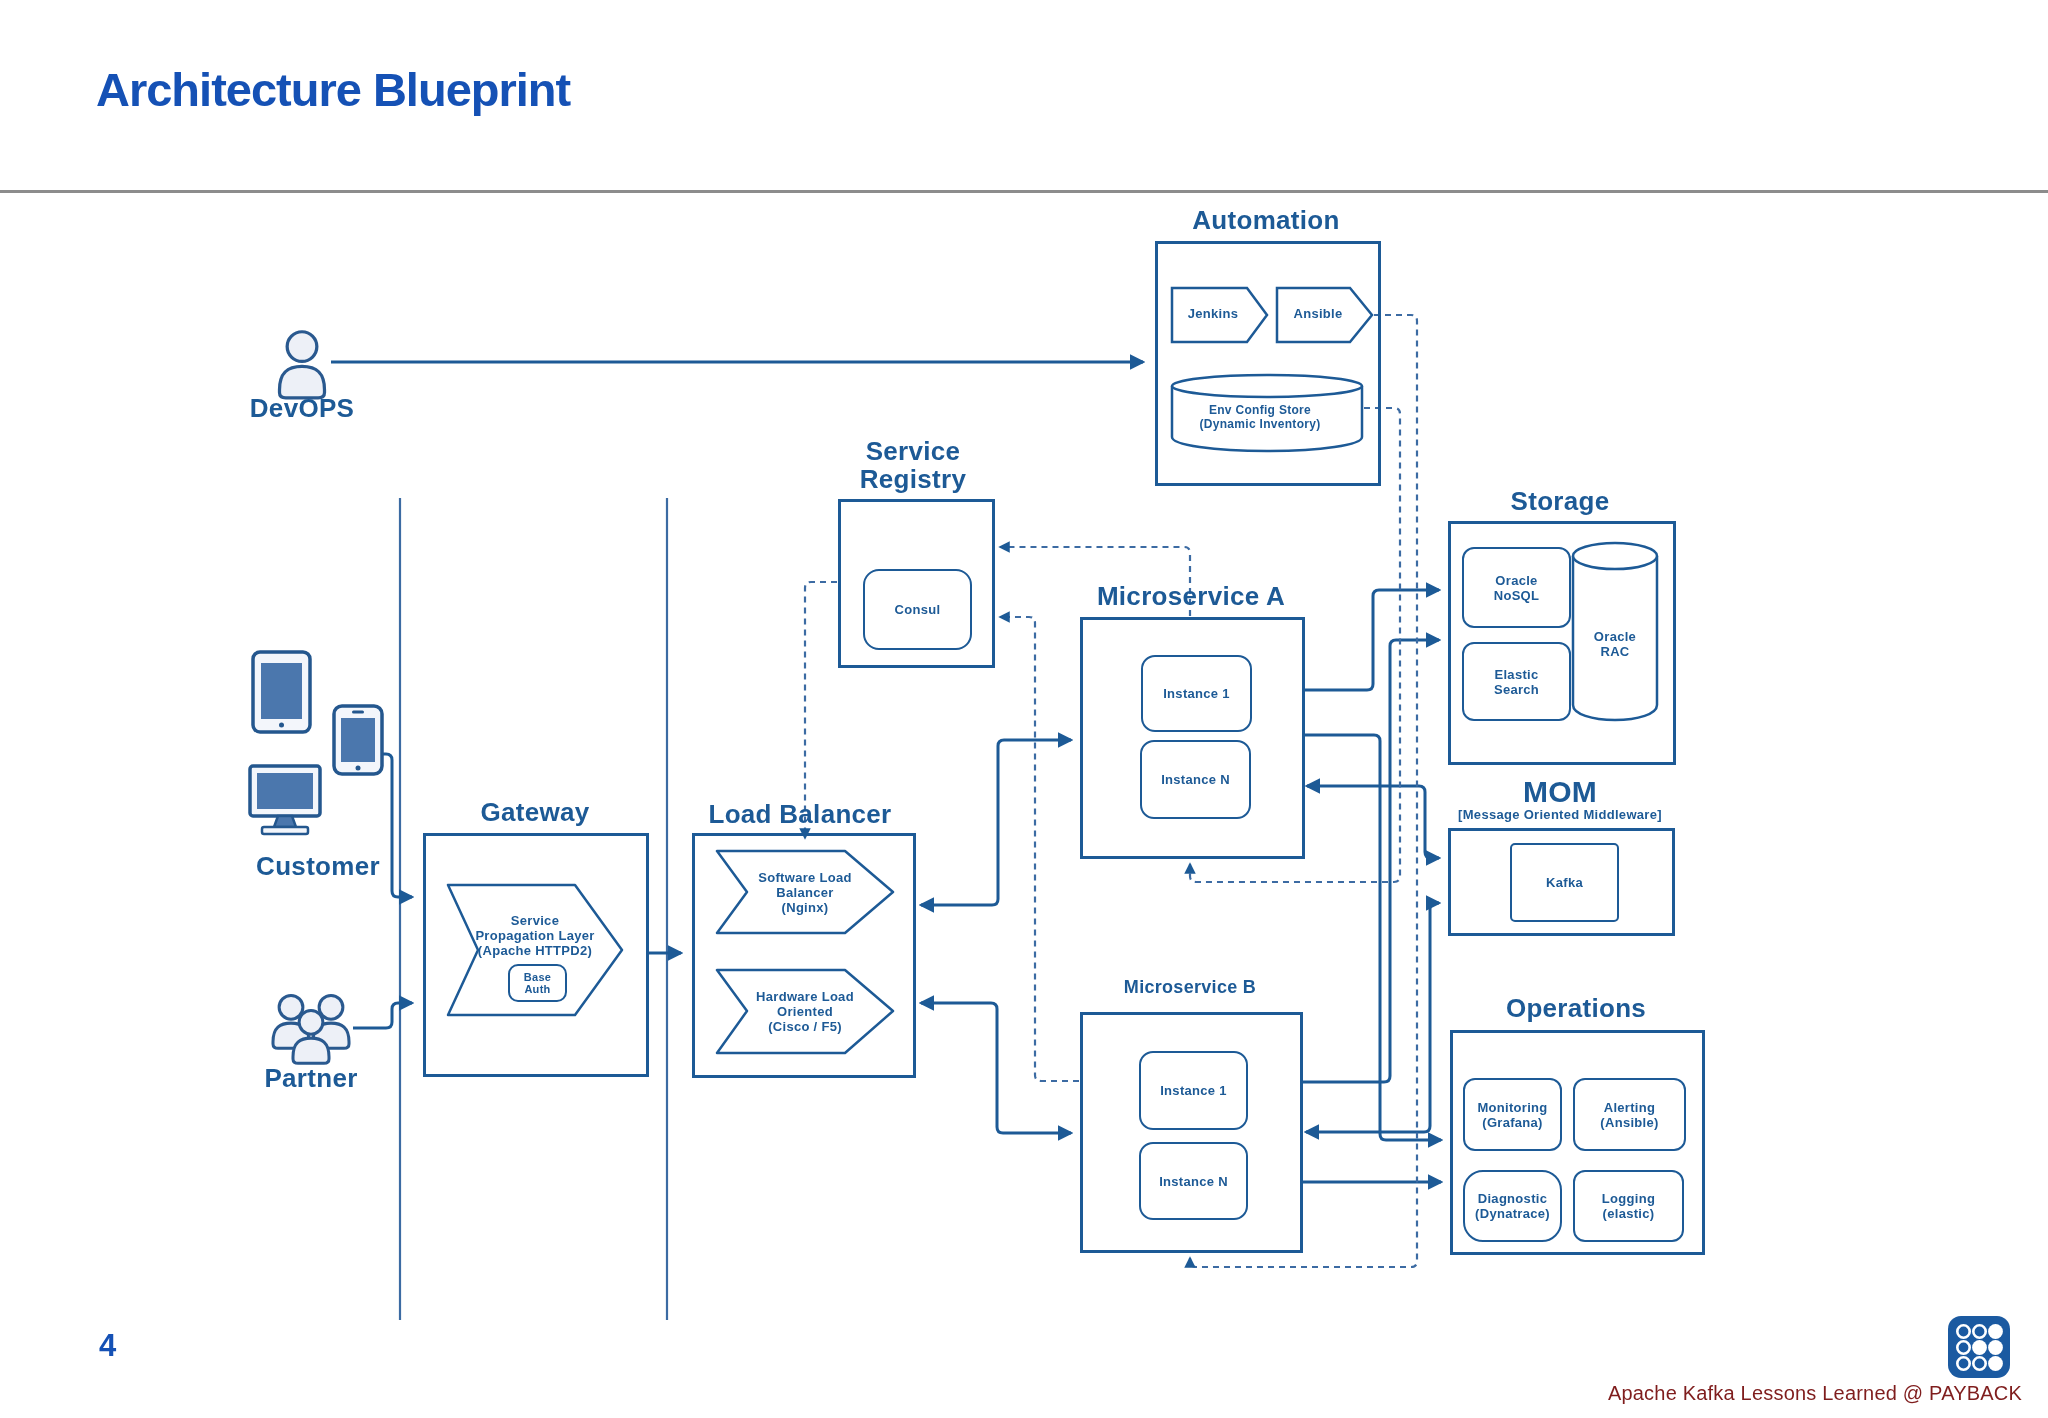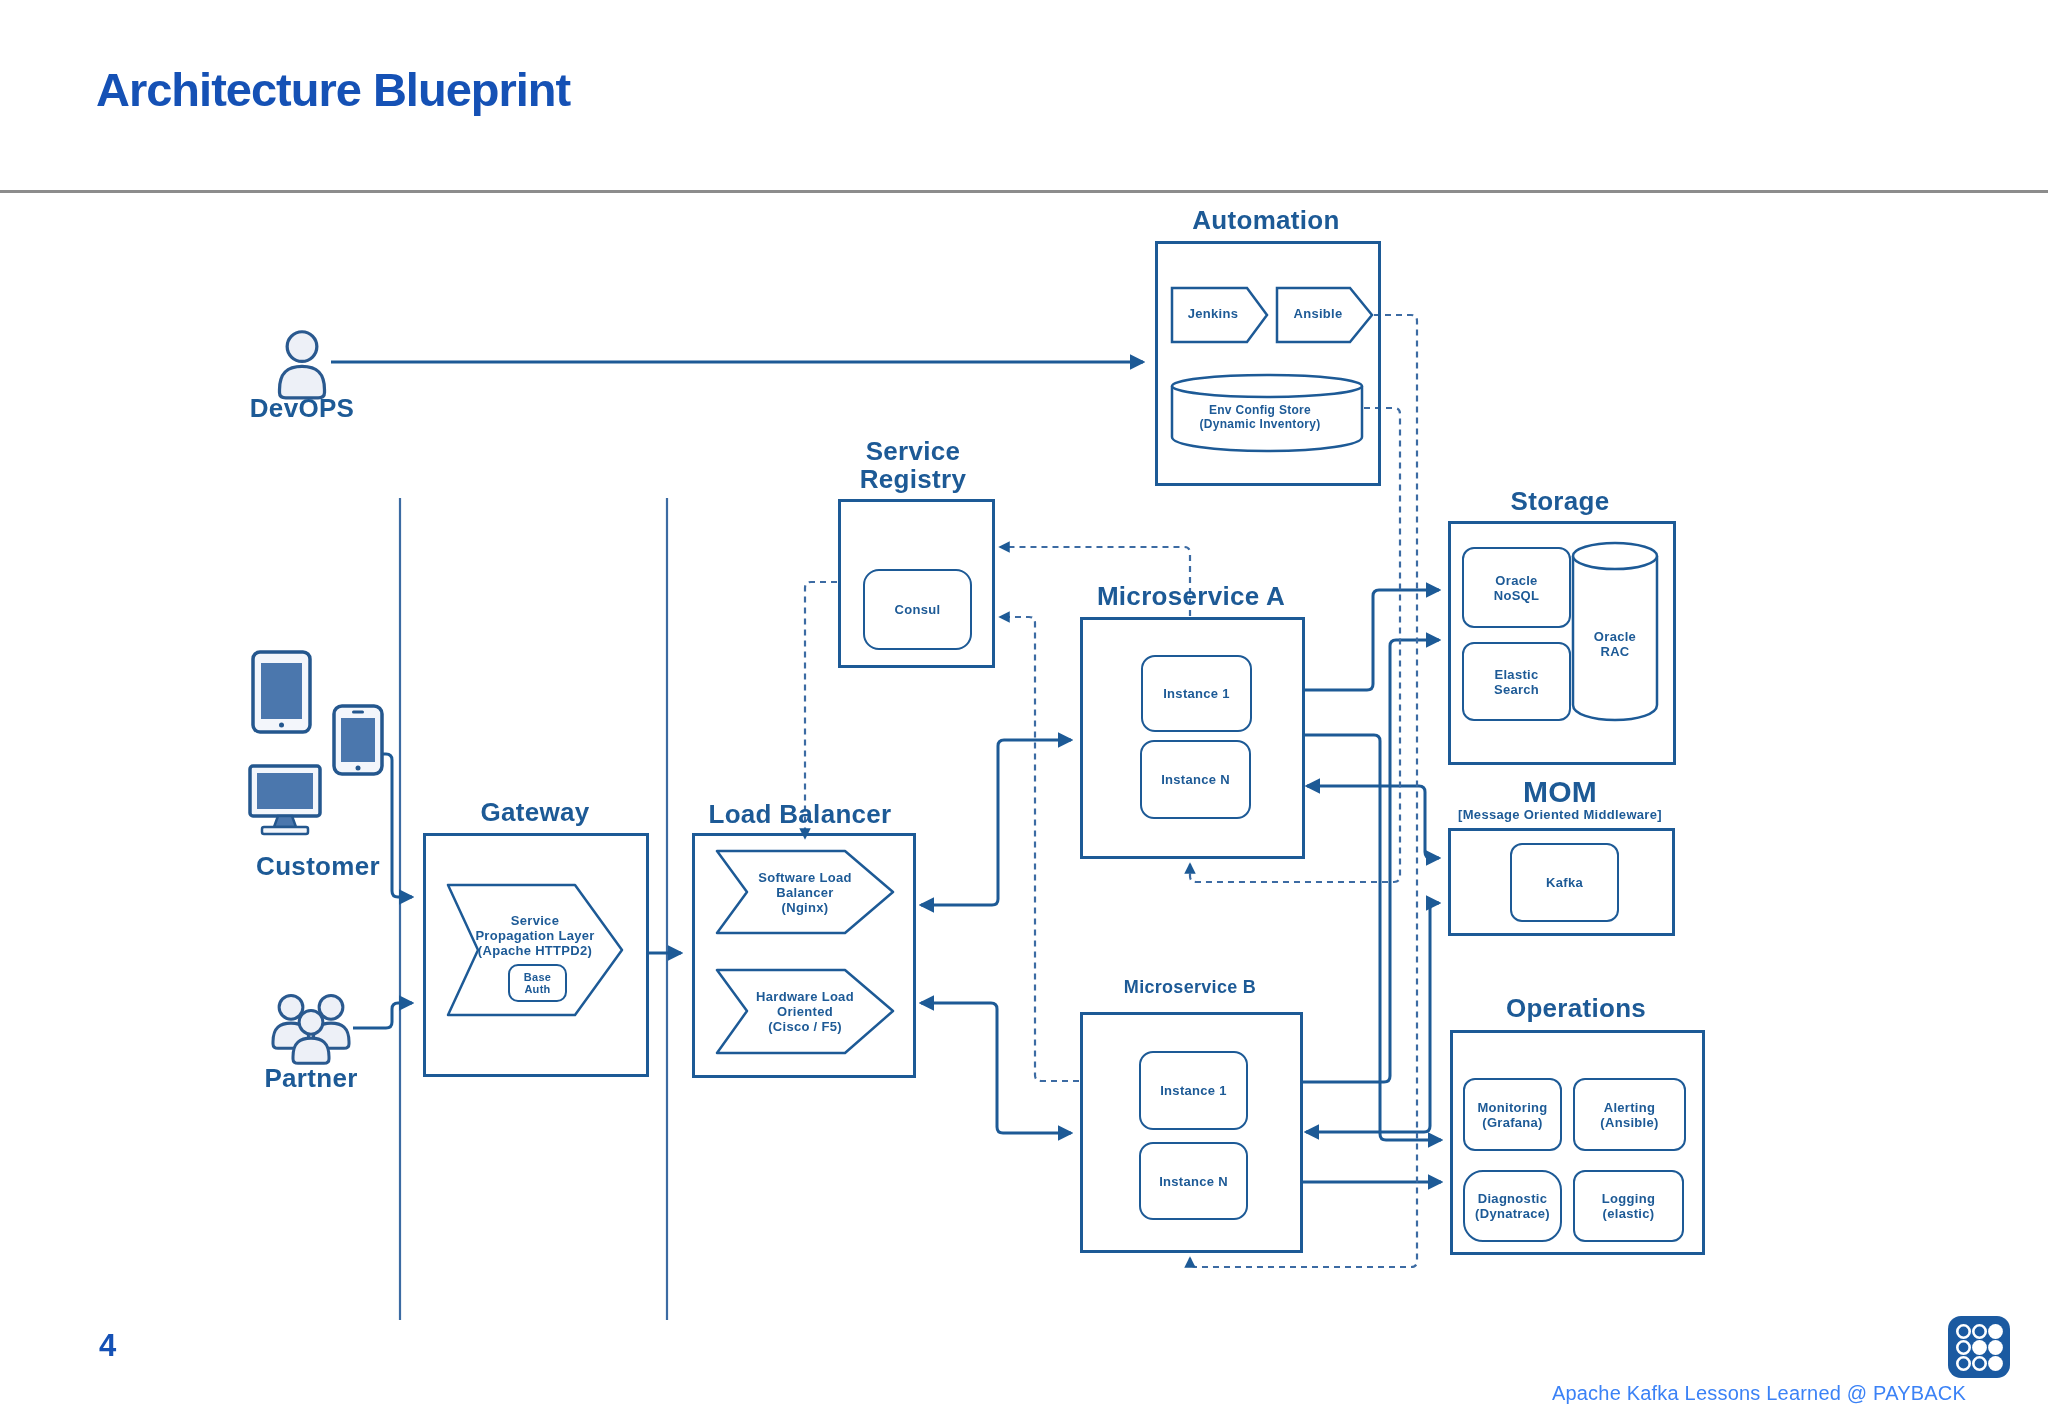--- a/index.html
+++ b/index.html
@@ -9,22 +9,22 @@
        white-space:pre-line;line-height:1.15;letter-spacing:.3px;}
   .box{position:absolute;border:3px solid #1d5a96;background:transparent;}
   .node{position:absolute;border:2.5px solid #1d5a96;border-radius:14px;display:flex;
         align-items:center;justify-content:center;color:#1d5a96;font-weight:700;
         font-size:13px;line-height:15px;text-align:center;white-space:pre-line;
         letter-spacing:.3px;background:transparent;}
   #slide-title{position:absolute;left:96px;top:62px;font-size:47px;font-weight:700;
         color:#1551b5;letter-spacing:-1px;white-space:nowrap;}
   #top-rule{position:absolute;left:0;top:190px;width:2048px;height:3px;background:#8c8c8c;}
   #page-number{position:absolute;left:99px;top:1328px;font-size:31px;font-weight:700;color:#1551b5;}
-  #footer-text{position:absolute;left:1536px;top:1382px;width:430px;font-size:20px;
-        color:#3b82f6;text-align:right;letter-spacing:.2px;}
+  #footer-text{position:absolute;left:1592px;top:1382px;width:430px;font-size:20px;
+        color:#7f1d1d;text-align:right;letter-spacing:.2px;}
   svg{position:absolute;left:0;top:0;}
 </style>
 </head>
 <body>
 
 <div id="page">
 
   <div id="slide-title">Architecture Blueprint</div>
   <div id="top-rule"></div>
 
@@ -161,21 +161,21 @@
   <div class="node" style="left:1462px;top:547px;width:105px;height:77px;border-radius:12px;">Oracle
 NoSQL</div>
   <div class="node" style="left:1462px;top:642px;width:105px;height:75px;border-radius:12px;">Elastic
 Search</div>
   <div class="lbl" style="left:1573px;top:629px;width:84px;font-size:13px;line-height:15px;">Oracle
 RAC</div>
 
   <div class="lbl" style="left:1460px;top:775px;width:200px;font-size:30px;">MOM</div>
   <div class="lbl" style="left:1448px;top:808px;width:224px;font-size:13px;">[Message Oriented Middleware]</div>
   <div class="box" style="left:1448px;top:828px;width:221px;height:102px;"></div>
-  <div class="node" style="left:1510px;top:843px;width:105px;height:75px;border-radius:12px;">Kafka</div>
+  <div class="node" style="left:1510px;top:843px;width:105px;height:75px;border-radius:5px;">Kafka</div>
 
   <div class="lbl" style="left:1476px;top:994px;width:200px;font-size:26px;">Operations</div>
   <div class="box" style="left:1450px;top:1030px;width:249px;height:219px;"></div>
   <div class="node" style="left:1463px;top:1078px;width:95px;height:69px;border-radius:12px;">Monitoring
 (Grafana)</div>
   <div class="node" style="left:1573px;top:1078px;width:109px;height:69px;border-radius:12px;">Alerting
 (Ansible)</div>
   <div class="node" style="left:1463px;top:1170px;width:95px;height:68px;border-radius:20px;">Diagnostic
 (Dynatrace)</div>
   <div class="node" style="left:1573px;top:1170px;width:107px;height:68px;border-radius:12px;">Logging

